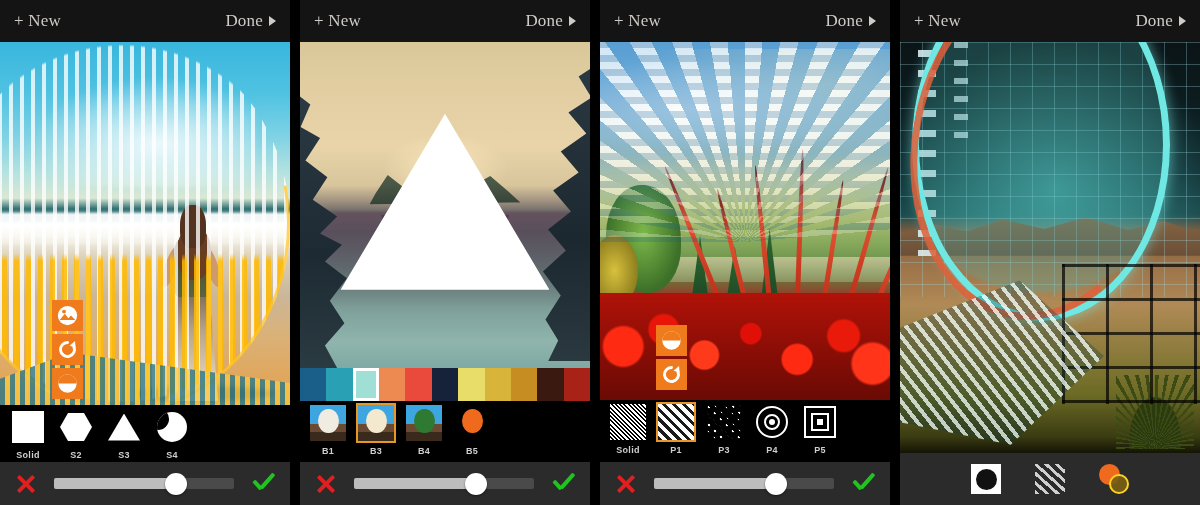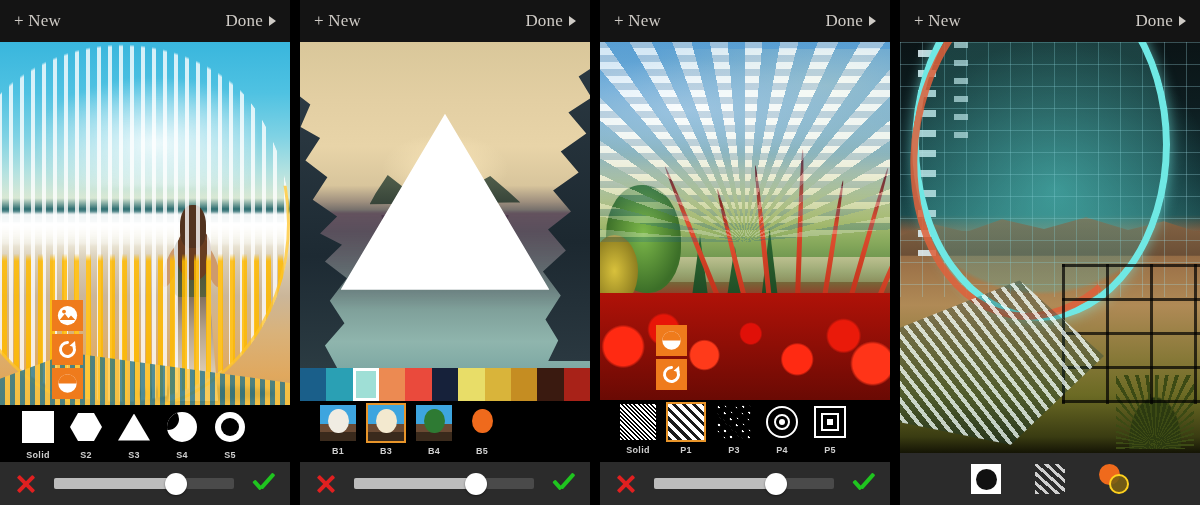--- a/index.html
+++ b/index.html
@@ -125,21 +125,21 @@
     width: 31px; height: 31px; background:#ef7b1c;
     display:flex; align-items:center; justify-content:center;
   }
   .fab svg { display:block; }
 
   
   .chipstrip {
     position:absolute; left:0; right:0;
     display:flex; align-items:flex-start;
     z-index:30;
-    padding-left: 14px;
+    padding-left: 4px;
   }
   .chip { width:48px; flex:0 0 48px; display:flex; flex-direction:column; align-items:center; }
   .chip .thumb {
     width:40px; height:40px; background:#000;
     border:2px solid transparent; position:relative; overflow:hidden;
     display:flex; align-items:center; justify-content:center;
   }
   .chip.sel .thumb { border-color:#e8952a; }
   .chip .lbl {
     font-size:9px; color:#cfcfcf; margin-top:3px;
@@ -448,26 +448,20 @@
             <div class="g-tri"></div>
           </div>
         <div class="lbl">S3</div>
       </div>
       <div class="chip">
         <div class="thumb">
             <div class="g-cres"></div>
           </div>
         <div class="lbl">S4</div>
       </div>
-      <div class="chip">
-        <div class="thumb">
-            <div class="g-ring"></div>
-          </div>
-        <div class="lbl">S5</div>
-      </div>
 
     </div>
 
     <div class="ctlbar">
       <div class="x-ico"></div>
       <div class="slider">
         <div class="s-track"></div>
         <div class="s-fill" style="width:68%"></div>
         <div class="s-thumb" style="left:68%"></div>
       </div>

